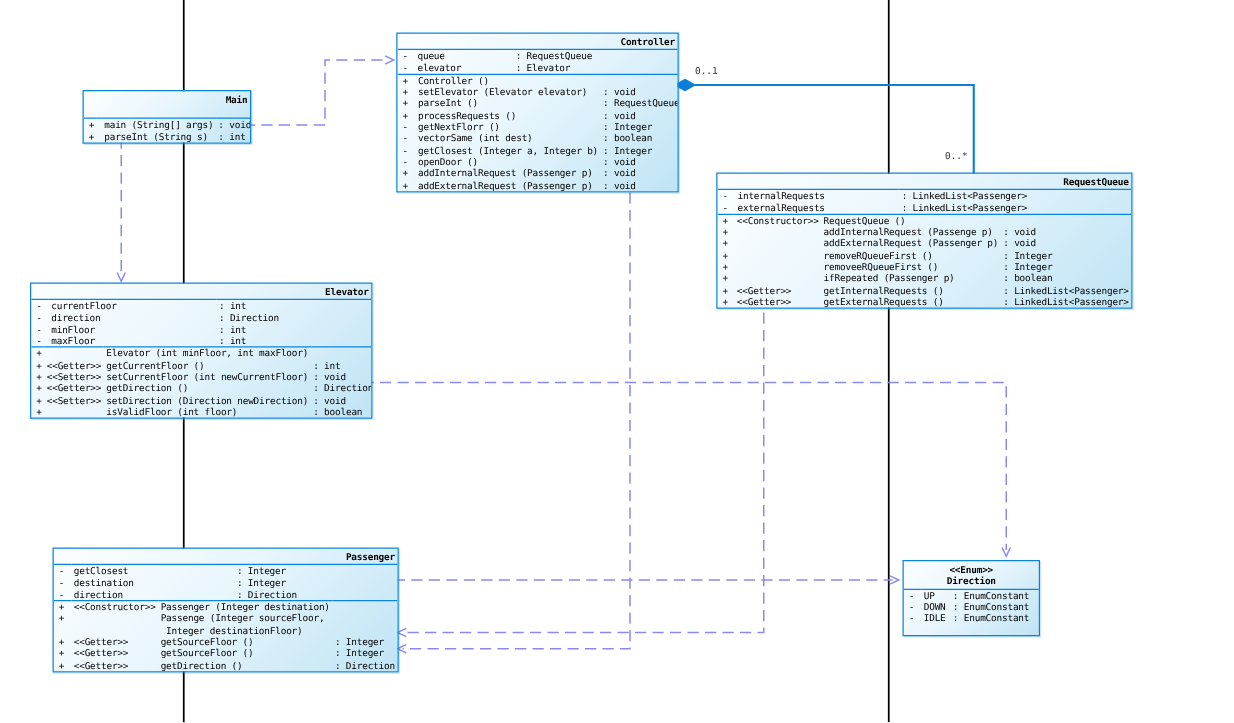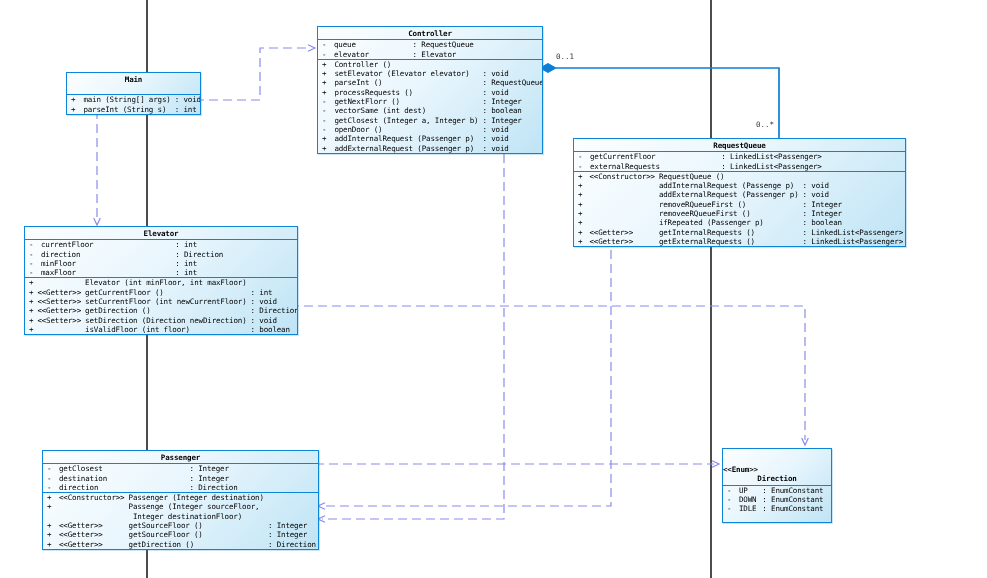--- a/index.html
+++ b/index.html
@@ -12,23 +12,23 @@
   #classes-layer,#labels-layer{position:absolute;left:0;top:0;width:987px;height:578px;pointer-events:none;}
   .uml-class{
     position:absolute;
     border:1px solid #0a85d9;
     background:linear-gradient(135deg,#fcfeff 0%,#e9f6fd 45%,#bfe4f5 100%);
     box-shadow:1px 1px 0 rgba(10,133,217,0.22);
     font-size:7.5px;letter-spacing:-0.15px;color:#000;
     overflow:hidden;pointer-events:auto;
   }
   .cls-title{
-    text-align:center;font-weight:bold;line-height:9.3px;padding:2px 2px 1px 2px;
-  }
-  .cls-stereo{font-weight:bold;line-height:9.3px;padding-top:2px;margin-top:14px;}
+    text-align:right;font-weight:bold;line-height:9.3px;padding:2px 2px 1px 2px;
+  }
+  .cls-stereo{text-align:center;font-weight:bold;line-height:9.3px;padding-top:2px;}
   .cls-name-only{text-align:center;font-weight:bold;line-height:9.3px;padding-bottom:1px;}
   .section{
     display:table;width:100%;border-top:1px solid #0a85d9;
     padding:1px 0;border-collapse:collapse;
   }
   .section.empty{height:9px;padding:0;}
   .mrow{display:table-row;}
   .cell{display:table-cell;white-space:pre;line-height:9.3px;padding:0 2px;}
   .cell.vis{width:8px;padding-left:4px;}
   .lbl{
@@ -168,21 +168,21 @@
             <span class="cell sig">addExternalRequest (Passenger p)</span>
             <span class="cell ty">: void</span>
           </div>
         </div>
       </div>
       <div class="uml-class" style="left: 573px; top: 138px; width: 331px;">
         <div class="cls-title">RequestQueue</div>
         <div class="section">
           <div class="mrow">
             <span class="cell vis">-</span>
-            <span class="cell nm">getCurrentFloor</span>
+            <span class="cell nm">internalRequests</span>
             <span class="cell ty">: LinkedList&lt;Passenger&gt;</span>
           </div>
           <div class="mrow">
             <span class="cell vis">-</span>
             <span class="cell nm">externalRequests</span>
             <span class="cell ty">: LinkedList&lt;Passenger&gt;</span>
           </div>
         </div>
         <div class="section">
           <div class="mrow">
@@ -291,21 +291,21 @@
             <span class="cell ty">: void</span>
           </div>
           <div class="mrow">
             <span class="cell vis">+</span>
             <span class="cell st"></span>
             <span class="cell sig">isValidFloor (int floor)</span>
             <span class="cell ty">: boolean</span>
           </div>
         </div>
       </div>
-      <div class="uml-class" style="left: 42px; top: 450px; width: 275px;">
+      <div class="uml-class" style="left: 42px; top: 438px; width: 275px;">
         <div class="cls-title">Passenger</div>
         <div class="section">
           <div class="mrow">
             <span class="cell vis">-</span>
             <span class="cell nm">getClosest</span>
             <span class="cell ty">: Integer</span>
           </div>
           <div class="mrow">
             <span class="cell vis">-</span>
             <span class="cell nm">destination</span>

